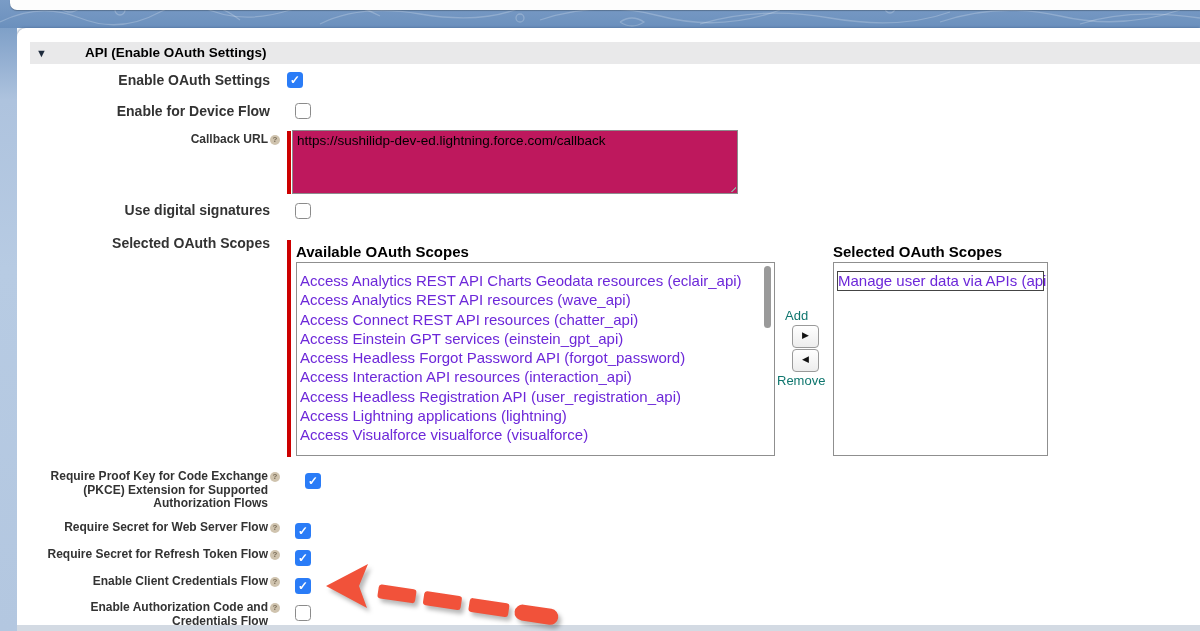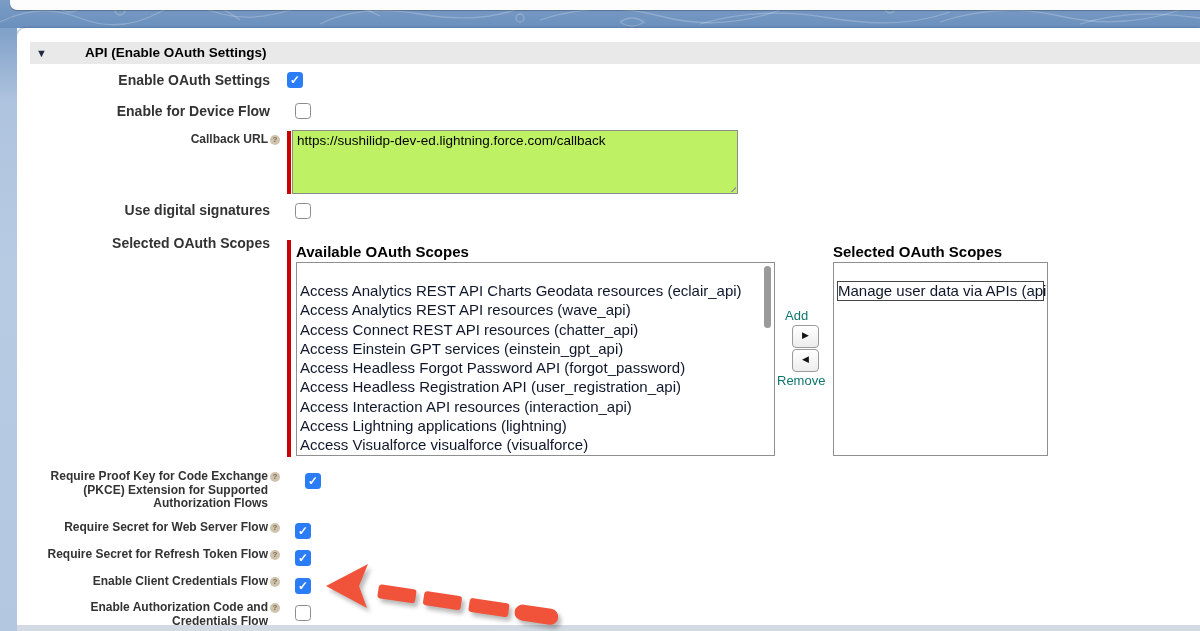--- a/index.html
+++ b/index.html
@@ -47,30 +47,30 @@
   .cb.checked{background:#2a7cf7;border:none;}
   .cb.checked::after{content:"✓";position:absolute;left:0;top:0;width:16px;
       height:16px;color:#fff;font-size:12px;font-weight:bold;text-align:center;
       line-height:16px;}
 
   
   .reqbar{position:absolute;width:4px;background:#cc0000;}
   .cb-url{position:absolute;left:292px;top:130px;width:446px;height:64px;
       border:1px solid #8c8c8c;resize:none;font-family:"Liberation Sans",sans-serif;
       font-size:13.5px;padding:2px 4px;box-sizing:border-box;color:#000;
-      background:#bef264;outline:none;}
+      background:#be185d;outline:none;}
   .resize-corner{position:absolute;left:727px;top:183px;width:9px;height:9px;
       background:repeating-linear-gradient(135deg,#999 0 1.5px,transparent 1.5px 4.5px);
       clip-path:polygon(100% 0,100% 100%,0 100%);}
 
   
   .list-header{position:absolute;top:243px;font-size:15px;font-weight:bold;
       color:#000;}
   .listbox{position:absolute;top:262px;background:#fff;border:1px solid #8f8f8f;
-      font-size:15px;line-height:19.3px;color:#0f172a;padding:18px 3px;
+      font-size:15px;line-height:19.3px;color:#6d28d9;padding:8px 3px;
       box-sizing:border-box;overflow:hidden;}
   .listbox .opt{white-space:nowrap;cursor:default;}
   .sel-item{border:1px solid #444;line-height:18px;}
   .scroll-thumb{position:absolute;left:764px;top:266px;width:7px;height:62px;
       background:#9a9a9a;border-radius:4px;}
   .mini-btn{position:absolute;width:25px;height:21px;border:1px solid #9a9a9a;
       border-radius:4px;background:linear-gradient(#ffffff,#ededed);
       text-align:center;line-height:19px;font-size:9px;color:#111;cursor:pointer;}
   .mv-lbl{position:absolute;font-size:13px;color:#0f766e;text-align:left;}
 
@@ -129,22 +129,22 @@
   <div class="lbl" style="top:237px">Selected OAuth Scopes</div>
   <div class="reqbar" style="left:287px;top:240px;height:217px"></div>
 
   <div class="list-header" style="left:296px;width:479px">Available OAuth Scopes</div>
   <div class="listbox" style="left:296px;width:479px;height:194px">
     <div class="opt">Access Analytics REST API Charts Geodata resources (eclair_api)</div>
     <div class="opt">Access Analytics REST API resources (wave_api)</div>
     <div class="opt">Access Connect REST API resources (chatter_api)</div>
     <div class="opt">Access Einstein GPT services (einstein_gpt_api)</div>
     <div class="opt">Access Headless Forgot Password API (forgot_password)</div>
+    <div class="opt">Access Interaction API resources (interaction_api)</div>
     <div class="opt">Access Headless Registration API (user_registration_api)</div>
-    <div class="opt">Access Interaction API resources (interaction_api)</div>
     <div class="opt">Access Lightning applications (lightning)</div>
     <div class="opt">Access Visualforce visualforce (visualforce)</div>
   </div>
   <div class="scroll-thumb"></div>
 
   <div class="mv-lbl" style="left:785px;top:308px;width:40px">Add</div>
   <div class="mini-btn" style="left:792px;top:325px"><span>▶</span></div>
   <div class="mini-btn" style="left:792px;top:349px"><span>◀</span></div>
   <div class="mv-lbl" style="left:777px;top:373px;width:56px">Remove</div>
 

